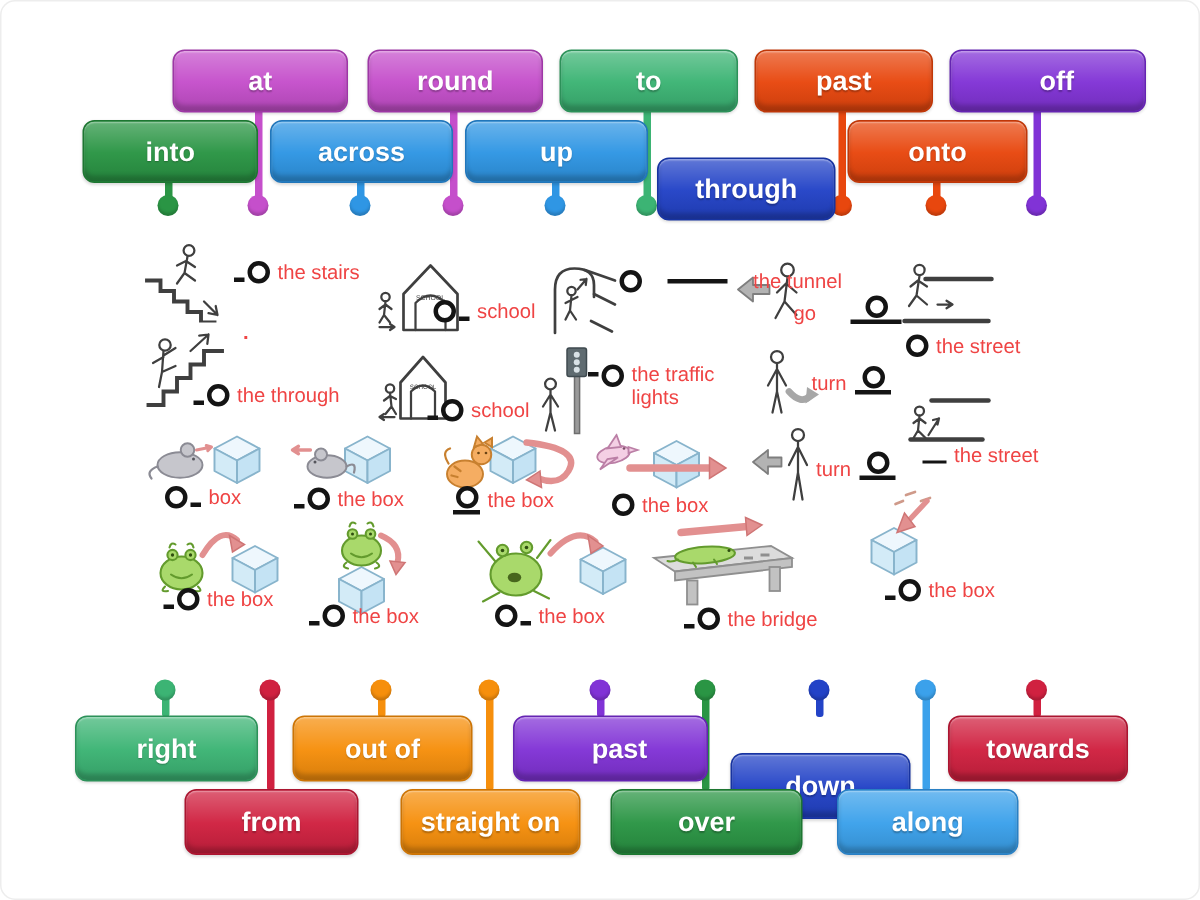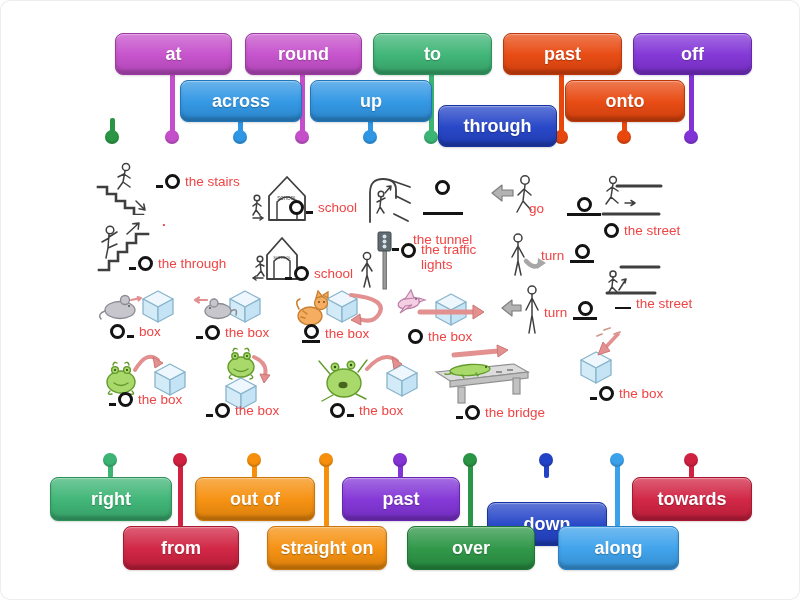--- a/index.html
+++ b/index.html
@@ -14,34 +14,34 @@
         text-shadow:0 1px 1px rgba(0,0,0,.25);}
   .word.bottom{height:42px;text-align:right;}
   .pin{position:absolute;width:5px;z-index:1;border-radius:2px;}
   .dot{position:absolute;width:14px;height:14px;border-radius:50%;z-index:2;box-shadow:inset 0 -2px 2px rgba(0,0,0,.18);}
 
   .c-orchid{background-color:#c54fcb;border:1px solid #9d37a5;}   .p-orchid{background-color:#c54fcb;}
   .c-green{background-color:#2a9544;border:1px solid #1d7631;}    .p-green{background-color:#2a9544;}
   .c-blue{background-color:#2f96e4;border:1px solid #2176ba;}     .p-blue{background-color:#2f96e4;}
   .c-seagreen{background-color:#3cb474;border:1px solid #2c9159;} .p-seagreen{background-color:#3cb474;}
   .c-orangered{background-color:#e8470e;border:1px solid #bf3708;}.p-orangered{background-color:#e8470e;}
-  .c-purple{background-color:#8133d6;border:1px solid #6524b2;}   .p-purple{background-color:#8133d6;}
+  .c-purple{background-color:#8133d6;border:1px solid #6524b2;padding-left:12px;}   .p-purple{background-color:#8133d6;}
   .c-darkblue{background-color:#2343c7;border:1px solid #1733a0;margin-top:25px;} .p-darkblue{background-color:#2343c7;}
   .c-crimson{background-color:#d02140;border:1px solid #aa1530;}  .p-crimson{background-color:#d02140;}
   .c-orange{background-color:#f68f0c;border:1px solid #cc7405;}   .p-orange{background-color:#f68f0c;}
   .c-lightblue{background-color:#3ba1eb;border:1px solid #2a80c4;}.p-lightblue{background-color:#3ba1eb;}
 
   
   .pic{position:absolute;z-index:1;}
   .plabel{position:absolute;display:flex;align-items:center;gap:5px;font-size:13.5px;color:#ef4444;z-index:2;white-space:nowrap;}
   .ring{width:9px;height:9px;border:3.6px solid #141414;border-radius:50%;flex:none;background:#fff;}
   .tick{width:7px;height:3px;background:#141414;margin-right:-3px;margin-top:9px;flex:none;}
   .uline{height:2.6px;background:#141414;}
   .ringcol{display:flex;flex-direction:column;align-items:center;gap:1px;}
-  .col{flex-direction:column;gap:17px;}
+  .col{flex-direction:row;gap:17px;}
   .wrap{white-space:normal;width:68px;line-height:1.1;}
   svg{display:block;}
   .ln{stroke:#3f3f3f;stroke-width:1.5;fill:none;stroke-linecap:round;stroke-linejoin:round;}
   .thick{stroke:#3f3f3f;stroke-width:2.6;fill:none;stroke-linecap:square;}
   .st{stroke:#3f3f3f;stroke-width:3;fill:none;stroke-linecap:round;}
   .red{stroke:#e29090;fill:none;stroke-linecap:round;}
   .redf{fill:#e29090;stroke:#cf7575;stroke-width:1;}
   .gray{fill:#b3b3b3;stroke:#7e7e7e;stroke-width:1.2;stroke-linejoin:round;}
   .cubet{fill:#eef7fd;stroke:#88b4cc;stroke-width:1.3;stroke-linejoin:round;}
   .cubel{fill:#d3ebf7;stroke:#88b4cc;stroke-width:1.3;stroke-linejoin:round;}
@@ -88,20 +88,23 @@
   <div class="word c-orchid" style="left:245px;top:33px;width:115px">
       <span>round</span>
     </div>
   <div class="word c-orangered" style="left:503px;top:33px;width:117px">
       <span>past</span>
     </div>
   <div class="word c-purple" style="left:633px;top:33px;width:117px">
       <span>off</span>
     </div>
 
+  <div class="word c-green" style="left:55px;top:80px;width:115px">
+      <span>into</span>
+    </div>
   <div class="word c-blue" style="left:180px;top:80px;width:120px">
       <span>across</span>
     </div>
   <div class="word c-blue" style="left:310px;top:80px;width:120px">
       <span>up</span>
     </div>
   <div class="word c-darkblue" style="left:438px;top:80px;width:117px">
       <span>through</span>
     </div>
   <div class="word c-orangered" style="left:565px;top:80px;width:118px">

